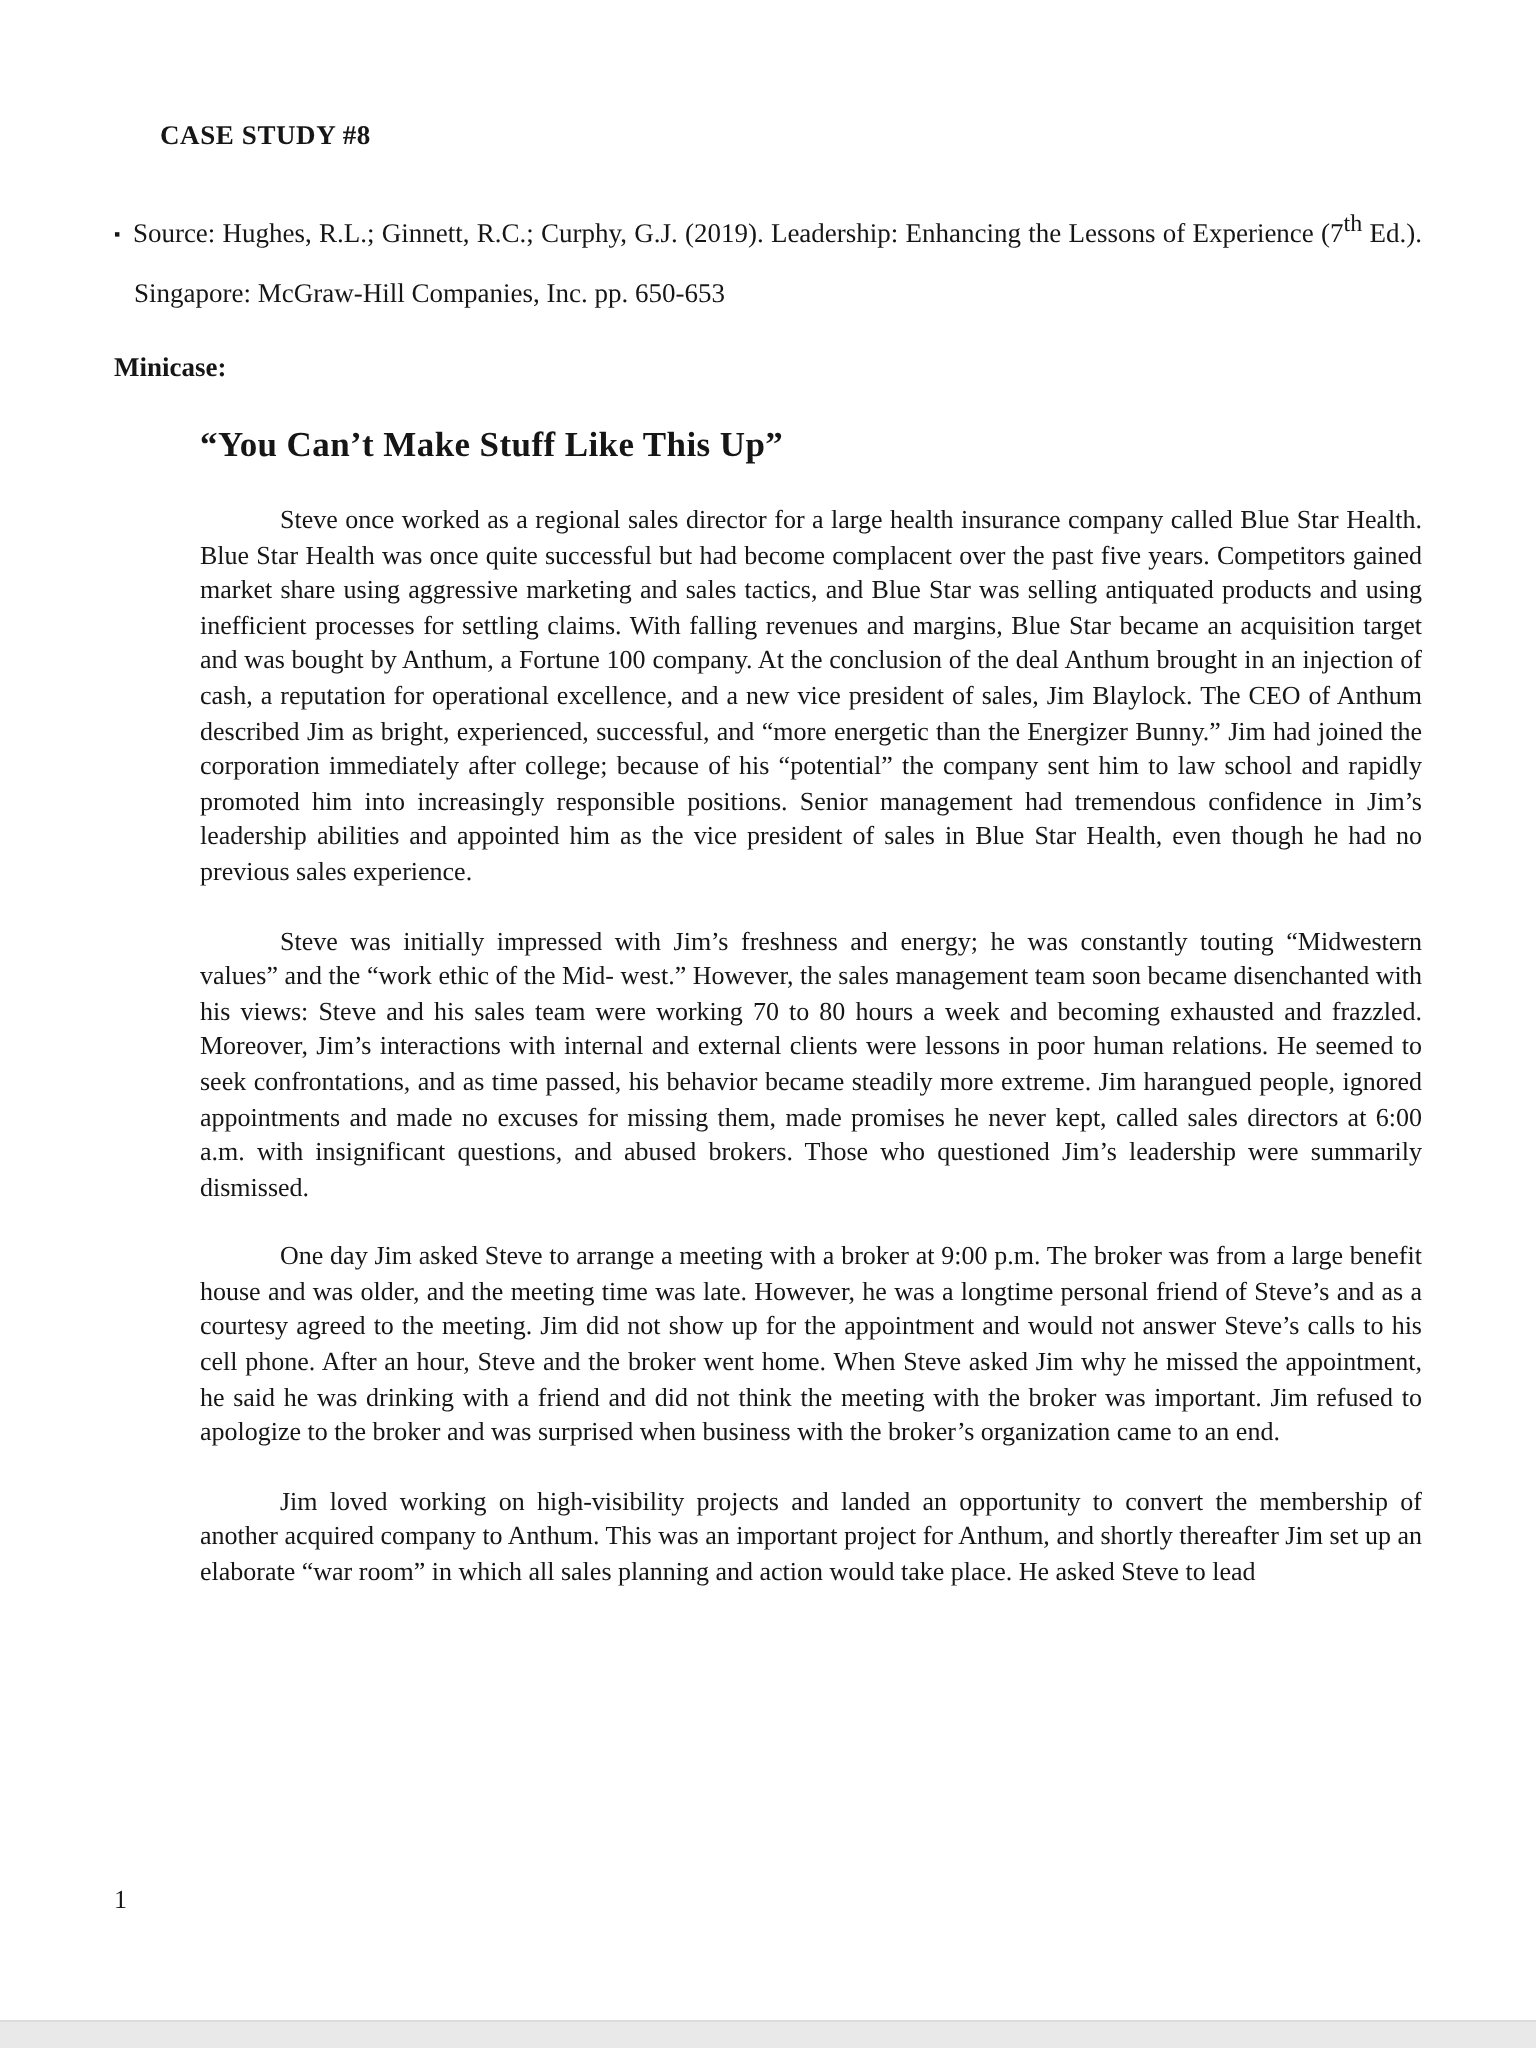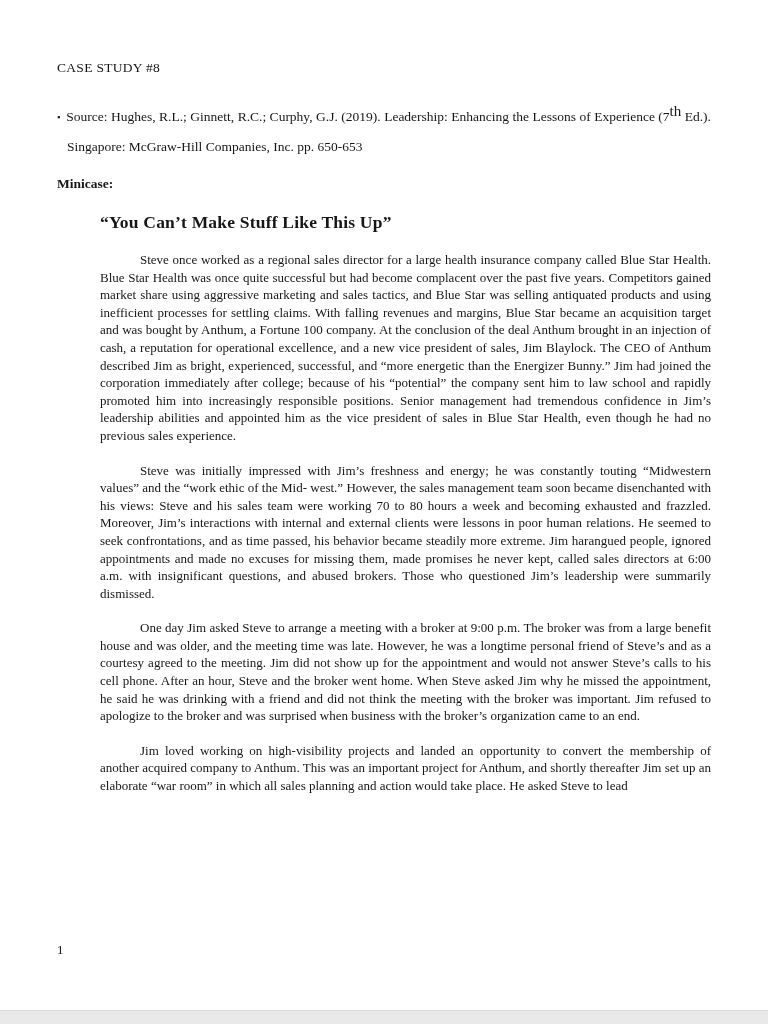--- a/index.html
+++ b/index.html
@@ -13,38 +13,39 @@
     height: 1024px;
     background: #ffffff;
     overflow: hidden;
     font-family: "Liberation Serif", "DejaVu Serif", serif;
     color: #161616;
     box-sizing: border-box;
     padding: 60px 57px 0 57px;
   }
   .header {
     font-size: 13.5px;
-    font-weight: normal;
+    font-weight: bold;
     letter-spacing: 0.3px;
+    margin-left: 23px;
   }
   .source {
     margin: 26px 0 0 0;
     font-size: 13.5px;
     line-height: 30px;
     padding-left: 10px;
     text-indent: -10px;
     text-align: justify;
   }
   .source .bullet {
     font-size: 9px;
     margin-right: 6px;
     vertical-align: 1px;
   }
   .source sup {
-    font-size: 15px;
+    font-size: 12px;
     line-height: 0;
   }
   .minicase {
     margin-top: 14px;
     font-size: 13.5px;
     font-weight: bold;
   }
   .body-col {
     margin-left: 43px;
     margin-top: 4px;

